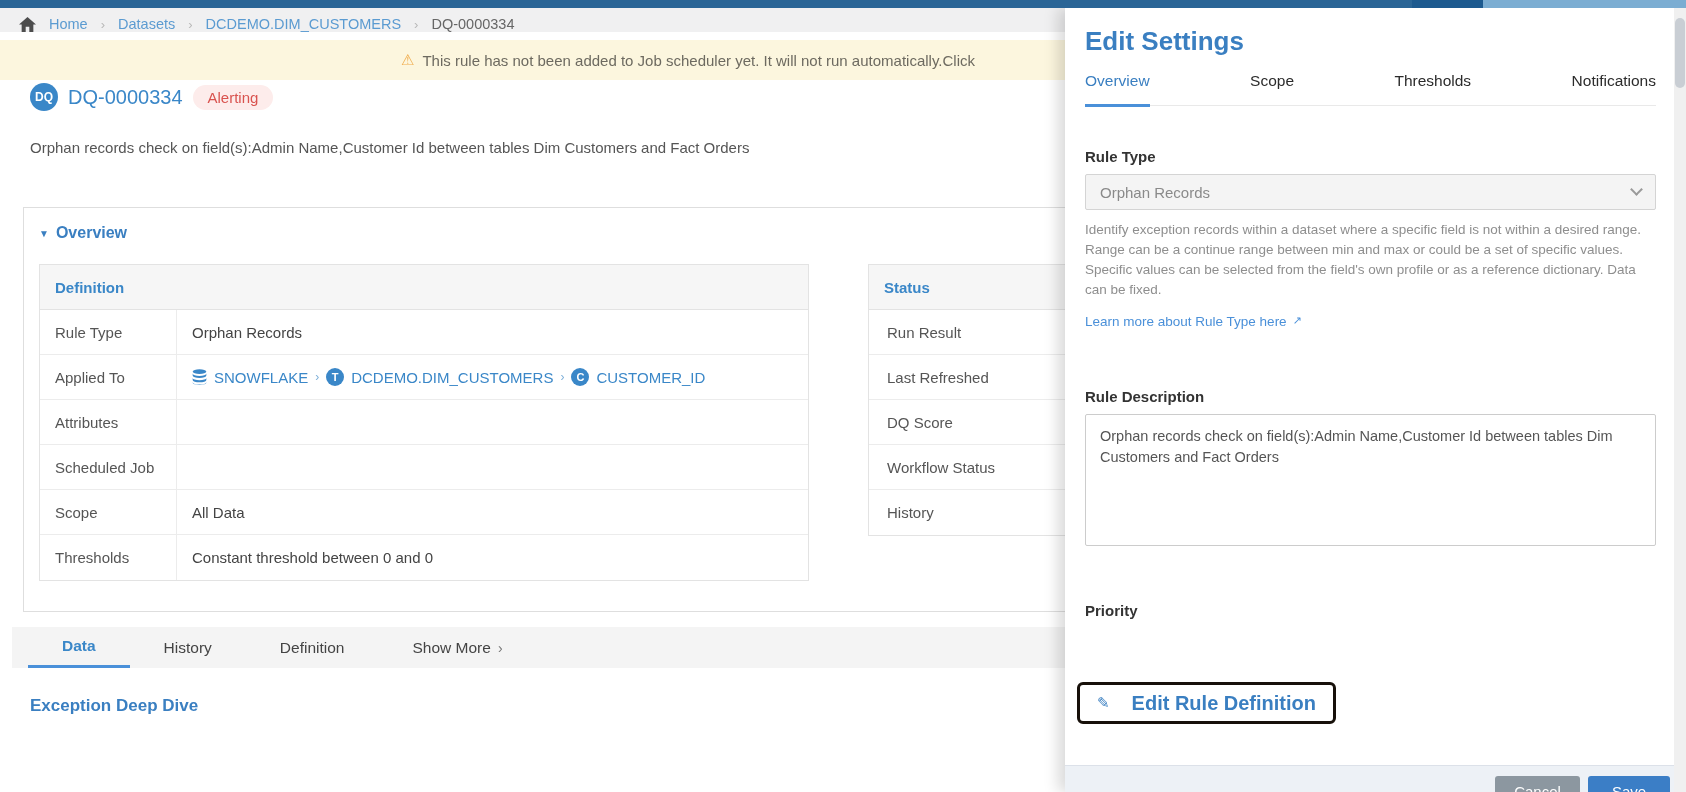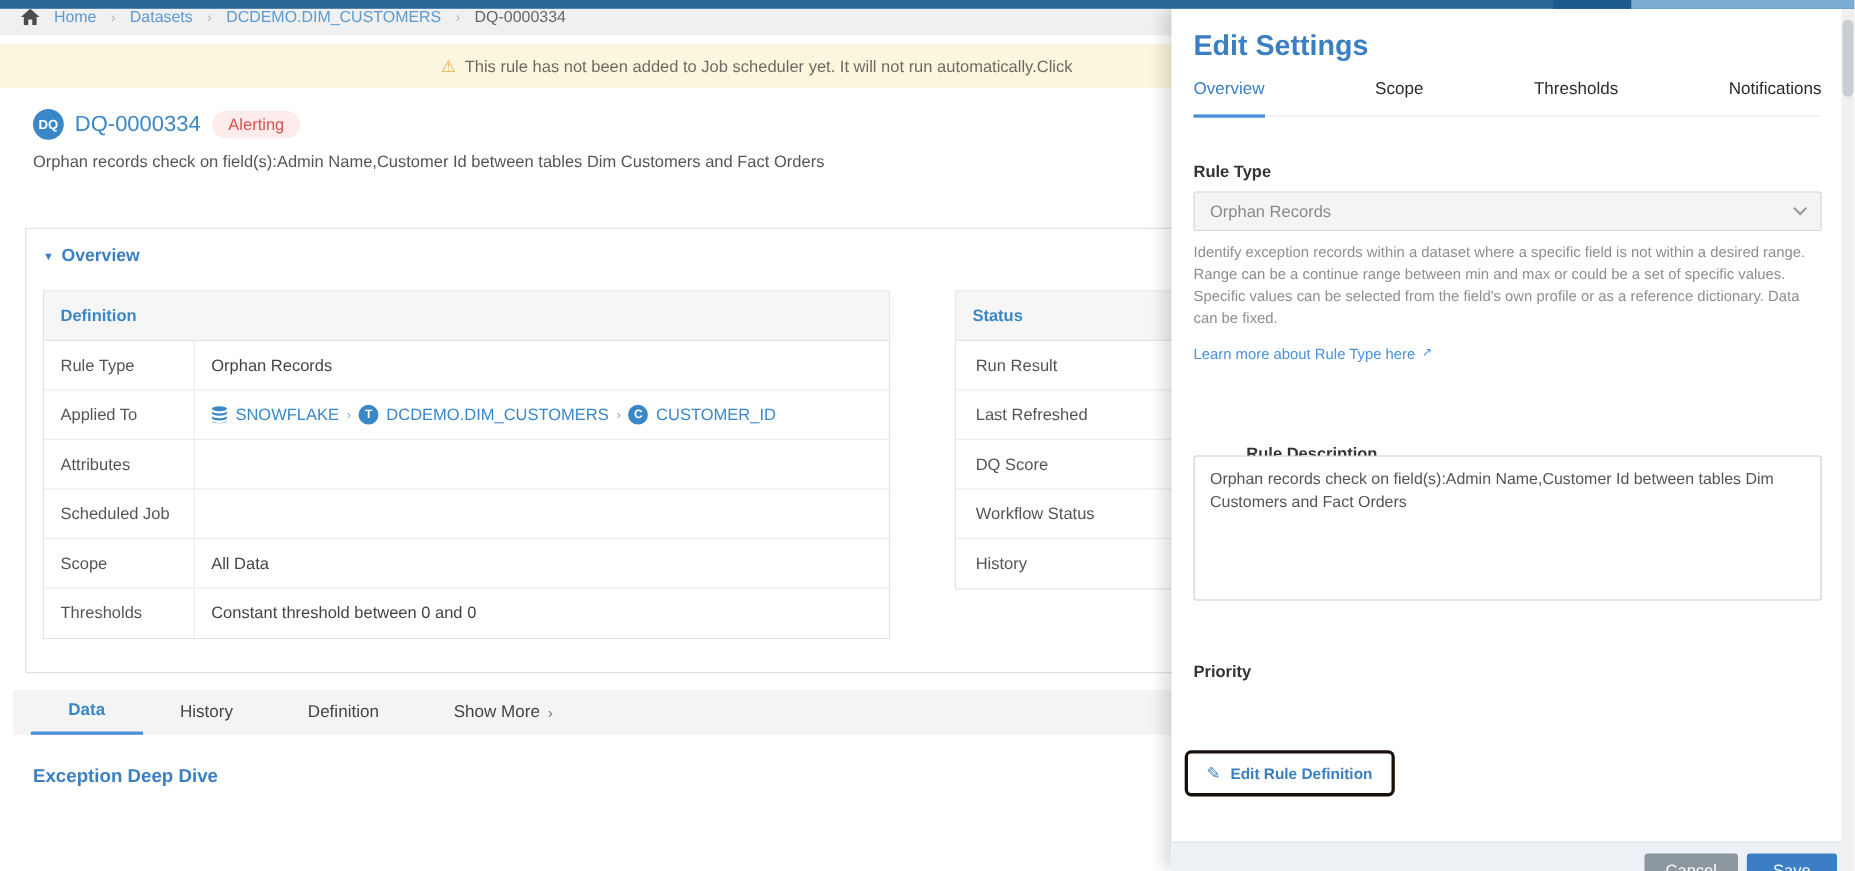--- a/index.html
+++ b/index.html
@@ -7,33 +7,33 @@
   body { font-family: "Liberation Sans", sans-serif; }
   .app { position:relative; width:1686px; height:792px; background:#fff; overflow:hidden; }
 
   
   .topbar { position:absolute; top:0; left:0; width:1686px; height:8px; background:#2a6596; z-index:40; }
   .topbar .seg2 { position:absolute; left:1412px; top:0; width:71px; height:8px; background:#1d5a8f; }
   .topbar .seg3 { position:absolute; left:1483px; top:0; width:203px; height:8px; background:#7badd2; }
 
   
   .breadcrumb { position:absolute; top:8px; left:0; width:1686px; height:24px; background:#f0f0f1;
-    display:flex; align-items:flex-start; padding-left:19px; gap:13px; font-size:14.5px; }
+    display:flex; align-items:flex-end; padding-left:19px; gap:13px; font-size:14.5px; }
   .home-ic { width:17px; height:15px; color:#4d4d4d; }
   .crumb-link { color:#5b9bd1; cursor:pointer; }
   .crumb-sep { color:#b8b8b8; font-size:13px; }
   .crumb-current { color:#666; }
 
   
   .banner { position:absolute; top:40px; left:0; width:1686px; height:40px; background:#fcf6de;
     display:flex; align-items:center; padding-left:401px; font-size:15px; color:#6d6a60; }
   .warn-ic { color:#f0ad4e; margin-right:8px; font-size:15px; }
 
   
-  .page-head { position:absolute; top:99px; left:30px; display:flex; align-items:center; gap:10px; }
+  .page-head { position:absolute; top:83px; left:30px; display:flex; align-items:center; gap:10px; }
   .dq-badge { width:28px; height:28px; border-radius:50%; background:#3a87c8; color:#fff;
     font-size:12px; font-weight:700; display:flex; align-items:center; justify-content:center; }
   .page-title { font-size:20px; color:#3a87c8; font-weight:500; }
   .alert-pill { background:#fdeceb; color:#d9534f; border-radius:15px; padding:4px 15px; font-size:15px; }
   .page-desc { position:absolute; top:139px; left:30px; font-size:15px; color:#555; }
 
   
   .card { position:absolute; top:207px; left:23px; width:1127px; height:405px;
     border:1px solid #dedede; background:#fff; }
   .card-title { position:absolute; top:16px; left:15px; display:flex; align-items:center; gap:7px;
@@ -91,21 +91,21 @@
     display:flex; align-items:flex-start; gap:6px; cursor:pointer; }
   .learn-link .ext { font-size:11px; }
 
   .rd-textarea { position:absolute; left:20px; top:406px; width:571px; height:132px;
     border:1px solid #ccc; border-radius:2px; resize:none; padding:11px 14px; font-size:14.5px;
     line-height:21px; color:#555; font-family:"Liberation Sans", sans-serif; outline:none; background:#fff; }
 
   .edit-rule-box { position:absolute; left:12px; top:674px; height:42px; border:3px solid #17100a;
     border-radius:6px; display:flex; align-items:center; gap:9px; padding:0 17px; cursor:pointer; background:#fff; }
   .edit-rule-box .pencil { color:#3a7fc1; font-size:15px; }
-  .edit-rule-box .txt { color:#3a7fc1; font-size:14px; font-weight:700; }
+  .edit-rule-box .txt { color:#3a7fc1; font-size:20px; font-weight:700;margin-left:13px; }
 
   .panel-footer { position:absolute; left:0; top:757px; width:609px; height:43px; background:#edf1f6;
     border-top:1px solid #dce1e9; }
   .btn { position:absolute; top:10px; height:31px; border:none; border-radius:3px; color:#fff;
     font-size:15px; font-family:"Liberation Sans", sans-serif; cursor:pointer; }
   .btn-cancel { left:430px; width:85px; background:#8c97a0; }
   .btn-save { left:523px; width:82px; background:#3b7ec6; }
 
   
   .scrollbar { position:absolute; right:0; top:8px; width:12px; height:784px; background:#f0f0f0; z-index:30; }
@@ -243,21 +243,21 @@
       <span>Orphan Records</span>
       <span class="chev"></span>
     </div>
 
     <div class="help-text">Identify exception records within a dataset where a specific field is not within a desired range. Range can be a continue range between min and max or could be a set of specific values. Specific values can be selected from the field's own profile or as a reference dictionary. Data can be fixed.</div>
     <div class="learn-link">
       <span>Learn more about Rule Type here</span>
       <span class="ext">↗</span>
     </div>
 
-    <div class="flabel" style="top:396px;margin-left:48px;">Rule Description</div>
+    <div class="flabel" style="top:380px;">Rule Description</div>
     <textarea class="rd-textarea" style="">Orphan records check on field(s):Admin Name,Customer Id between tables Dim Customers and Fact Orders</textarea>
 
     <div class="flabel" style="top:594px;">Priority</div>
 
     <div class="edit-rule-box">
       <span class="pencil">✎</span>
       <span class="txt">Edit Rule Definition</span>
     </div>
 
     <div class="panel-footer">

